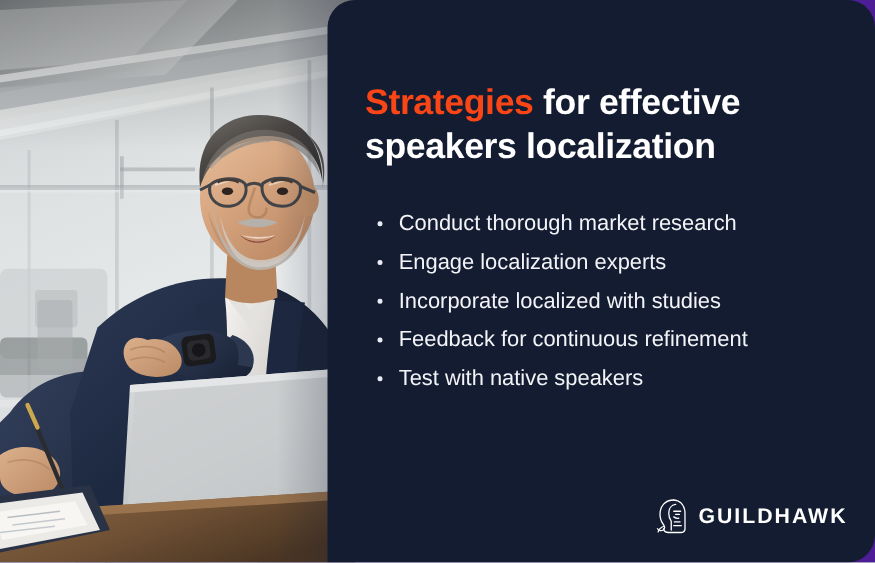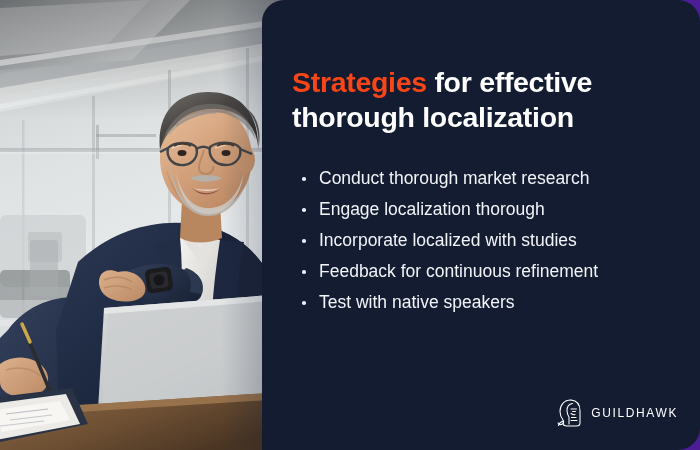--- a/index.html
+++ b/index.html
@@ -94,22 +94,22 @@
   .logo {
     position: absolute;
     right: 22px;
     bottom: 22px;
     display: flex;
     align-items: center;
     gap: 9px;
   }
   .logo-mark { width: 26px; height: 30px; display: block; }
   .logo-text {
-    font-size: 12px;
-    font-weight: normal;
+    font-size: 17px;
+    font-weight: bold;
     color: #ffffff;
     letter-spacing: 1.6px;
   }
 </style>
 </head>
 <body>
 
 <div class="card">
 
   <div class="photo">
@@ -313,25 +313,25 @@
         <path d="M 0 426 L 44 421" stroke="#c5c8cd" stroke-width="1.2"></path>
 
         <rect x="0" y="0" width="284" height="120" fill="url(#gTopShade)"></rect>
         <rect x="0" y="0" width="284" height="450" fill="url(#gVign)"></rect>
       </g>
     </svg>
   </div>
 
   <div class="panel"></div>
 
-  <h1 class="heading"><span class="accent">Strategies</span><span> for effective</span><br><span>thorough localization</span></h1>
+  <h1 class="heading"><span class="accent">Strategies</span><span> for effective</span><br><span>speakers localization</span></h1>
 
   <ul class="bullets">
     <li><span class="dot"></span><span>Conduct thorough market research</span></li>
-    <li><span class="dot"></span><span>Engage localization thorough</span></li>
+    <li><span class="dot"></span><span>Engage localization experts</span></li>
     <li><span class="dot"></span><span>Incorporate localized with studies</span></li>
     <li><span class="dot"></span><span>Feedback for continuous refinement</span></li>
     <li><span class="dot"></span><span>Test with native speakers</span></li>
   </ul>
 
   <div class="logo">
     <span class="logo-mark-wrap">
       <svg class="logo-mark" viewBox="0 0 52 60" xmlns="http://www.w3.org/2000/svg" role="img" aria-label="hawk head mark">
         <g fill="none" stroke="#ffffff" stroke-width="2.1" stroke-linecap="round" stroke-linejoin="round">
 

